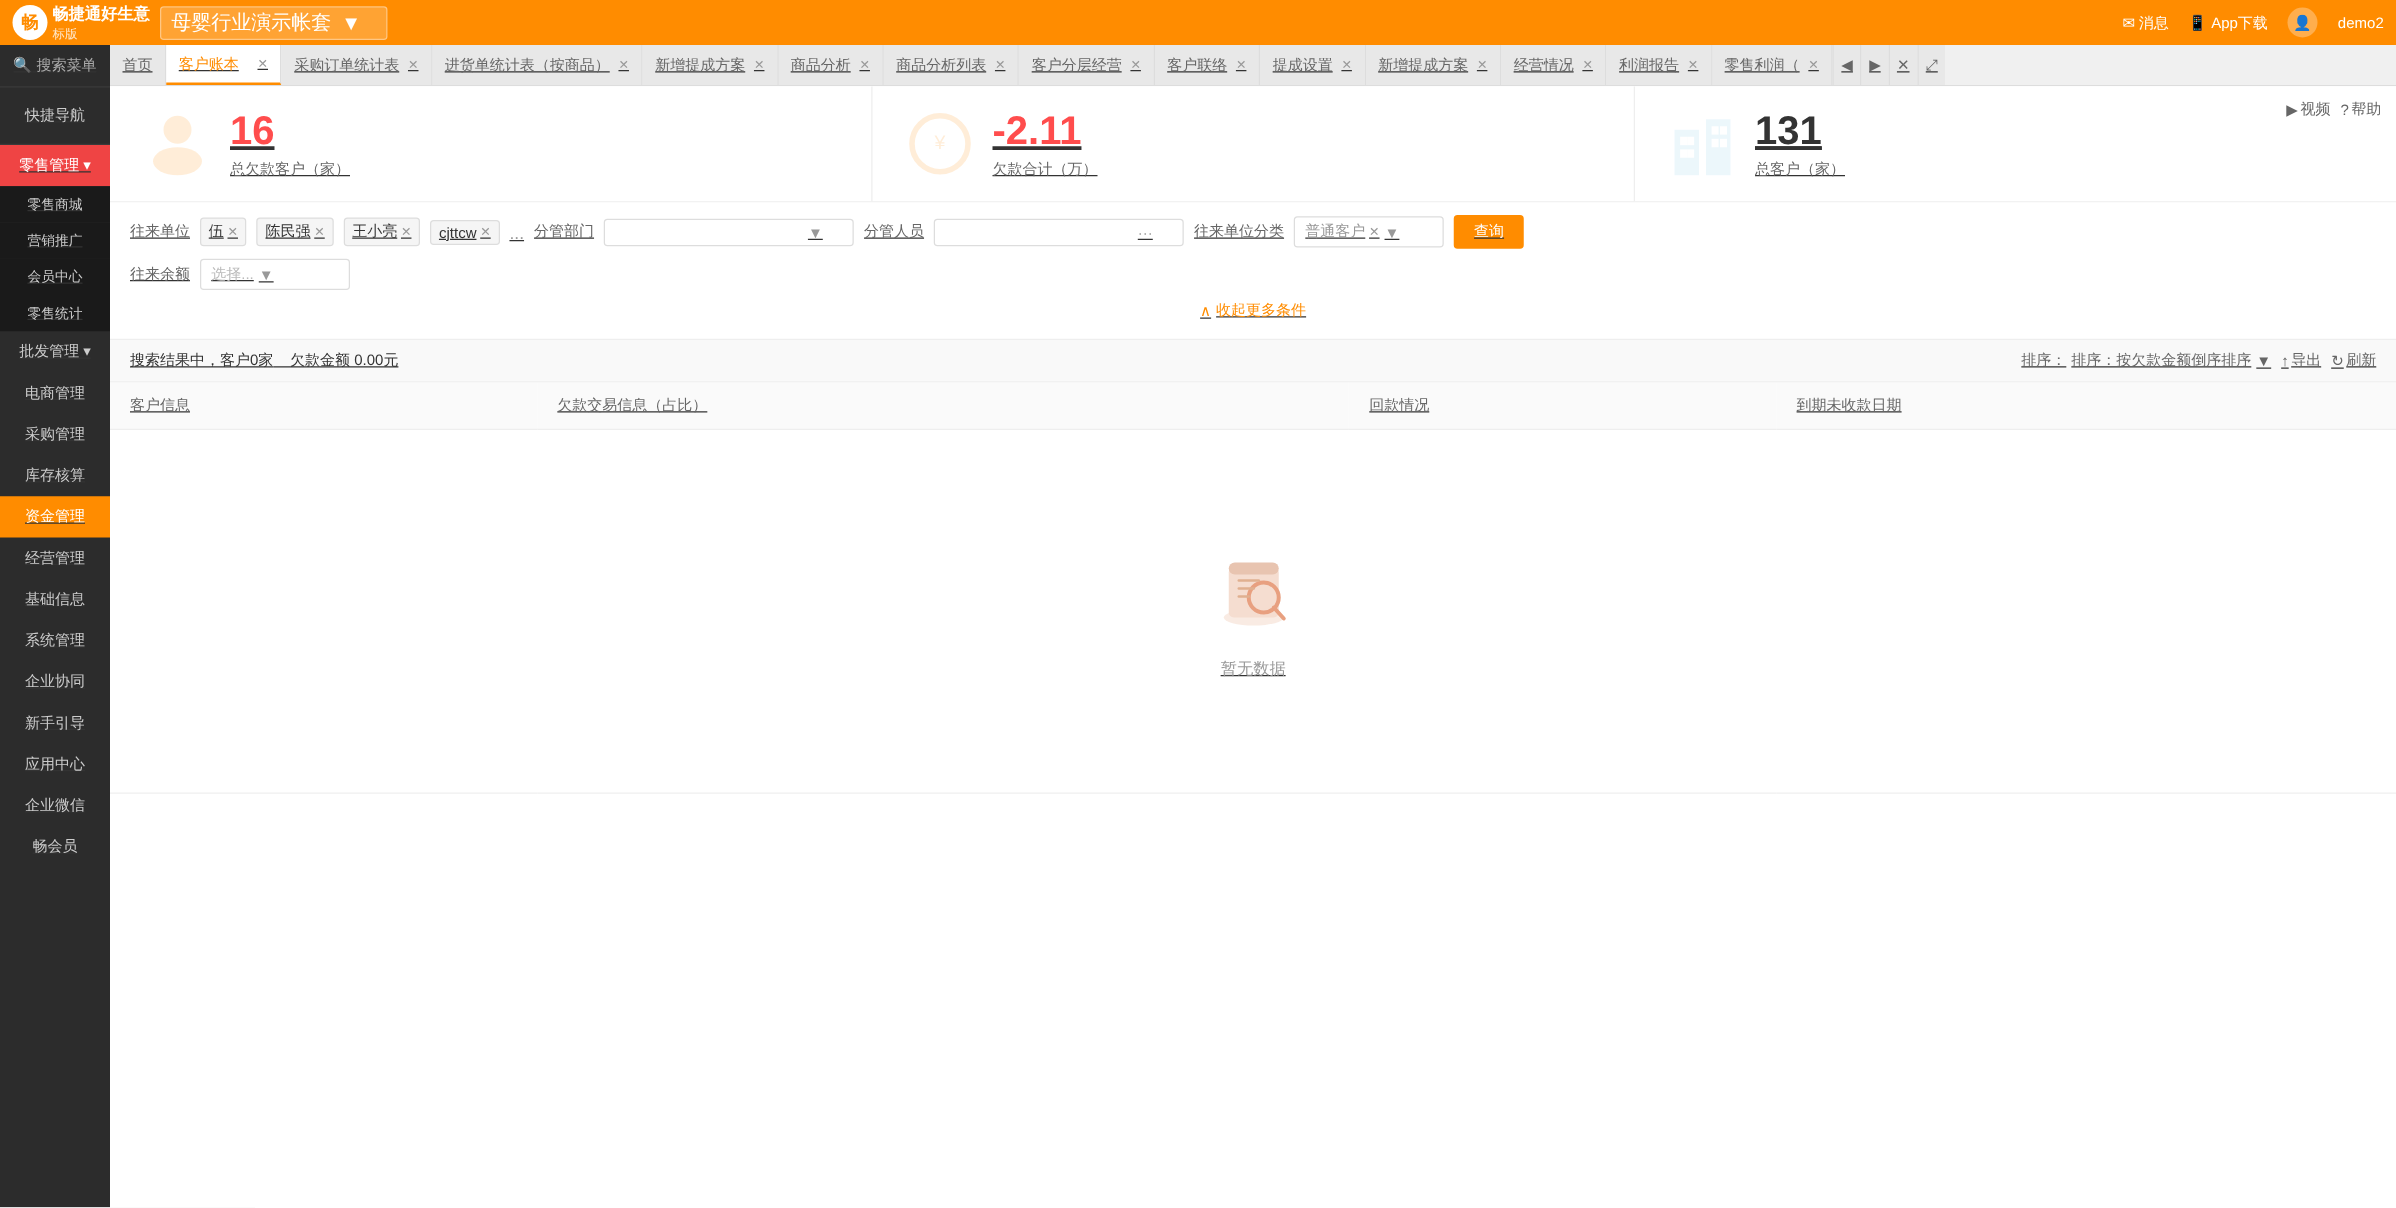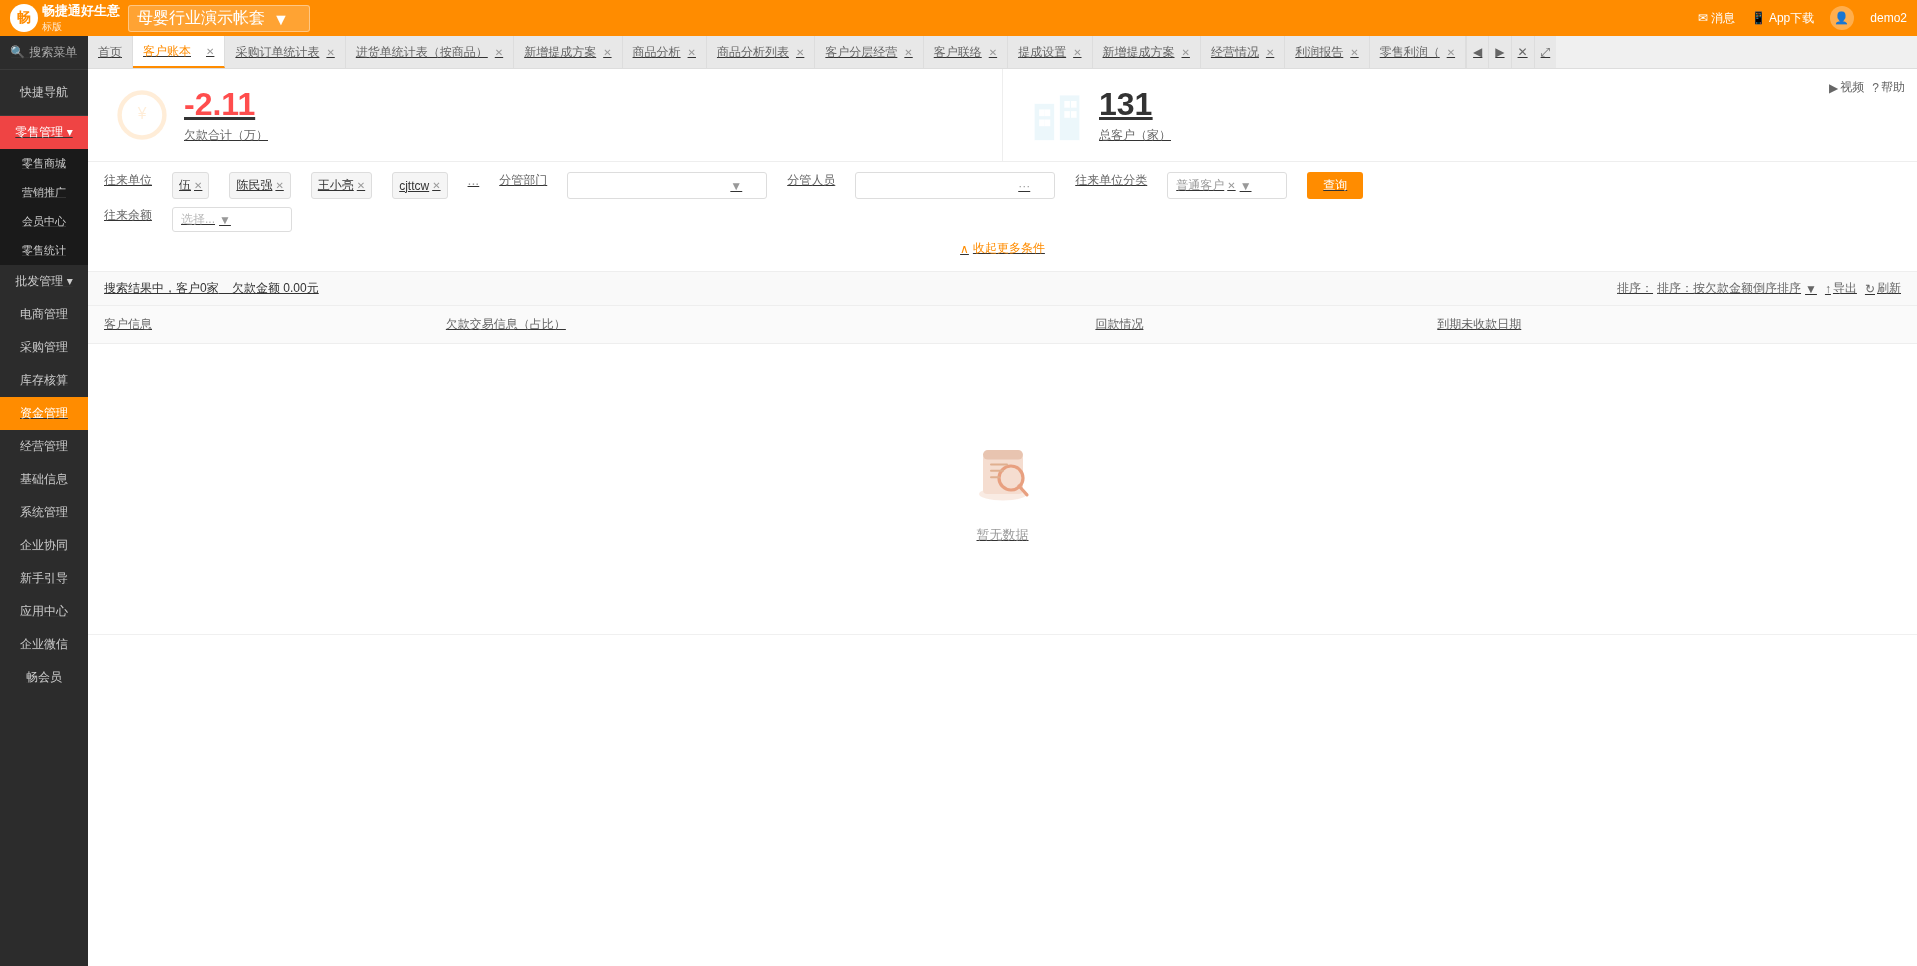--- a/index.html
+++ b/index.html
@@ -50,21 +50,21 @@
     .stat-icon svg { width: 56px; height: 56px; opacity: 0.15; }
     .stat-info { display: flex; flex-direction: column; }
     .stat-value { font-size: 32px; font-weight: bold; color: #ff4d4d; }
     .stat-value.underline { text-decoration: underline; }
     .stat-label { font-size: 12px; color: #666; margin-top: 4px; }
     .stat-actions { position: absolute; top: 10px; right: 12px; display: flex; gap: 8px; font-size: 12px; color: #666; }
     .stat-actions span { cursor: pointer; display: flex; align-items: center; gap: 2px; }
 
     
     .filter-section { padding: 10px 16px; background: white; border-bottom: 1px solid #eee; }
-    .filter-row { display: flex; gap: 20px; margin-bottom: 8px; flex-wrap: wrap; }
+    .filter-row { display: flex; align-items: center; gap: 8px; margin-bottom: 8px; flex-wrap: wrap; }
     .filter-label { color: #666; font-size: 12px; white-space: nowrap; }
     .filter-tag { background: #f5f5f5; border: 1px solid #ddd; border-radius: 3px; padding: 2px 6px; font-size: 12px; display: flex; align-items: center; gap: 3px; cursor: pointer; }
     .filter-tag .x { color: #999; font-size: 10px; cursor: pointer; }
     .filter-select { border: 1px solid #ddd; border-radius: 3px; padding: 3px 24px 3px 8px; font-size: 12px; background: white; cursor: pointer; position: relative; display: flex; align-items: center; gap: 4px; min-width: 120px; color: #999; }
     .filter-select-wide { min-width: 200px; }
     .filter-dots { color: #999; cursor: pointer; font-size: 14px; }
     .collapse-btn { display: flex; align-items: center; gap: 4px; color: #ff8c00; cursor: pointer; font-size: 12px; margin: 4px auto; width: fit-content; }
 
     
     .results-info { padding: 8px 16px; background: #f9f9f9; border-bottom: 1px solid #eee; display: flex; align-items: flex-end; justify-content: space-between; }
@@ -255,20 +255,32 @@
         <div class="tab-nav-btn">◀</div>
         <div class="tab-nav-btn">▶</div>
         <div class="tab-nav-btn">✕</div>
         <div class="tab-nav-btn">⤢</div>
       </div>
 
       <div class="page-content">
 
         <div class="stats-row">
 
+          <div class="stat-card">
+            <div class="stat-icon">
+              <svg viewBox="0 0 100 100" xmlns="http://www.w3.org/2000/svg">
+                <circle cx="50" cy="30" r="20" fill="#ff8c00"></circle>
+                <ellipse cx="50" cy="75" rx="35" ry="20" fill="#ff8c00"></ellipse>
+              </svg>
+            </div>
+            <div class="stat-info">
+              <div class="stat-value" style="color:#ff4d4d;">16</div>
+              <div class="stat-label">总欠款客户（家）</div>
+            </div>
+          </div>
 
           <div class="stat-card">
             <div class="stat-icon">
               <svg viewBox="0 0 100 100" xmlns="http://www.w3.org/2000/svg">
                 <circle cx="50" cy="50" r="40" fill="none" stroke="#ff8c00" stroke-width="8"></circle>
                 <text x="50" y="58" text-anchor="middle" font-size="28" fill="#ff8c00">¥</text>
               </svg>
             </div>
             <div class="stat-info">
               <div class="stat-value" style="color:#ff4d4d;">-2.11</div>

